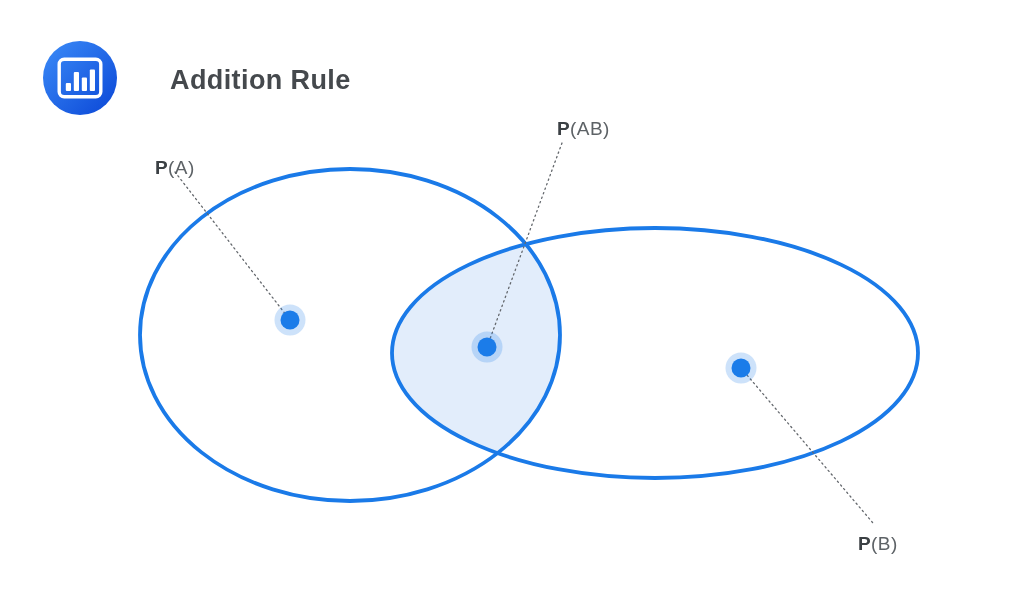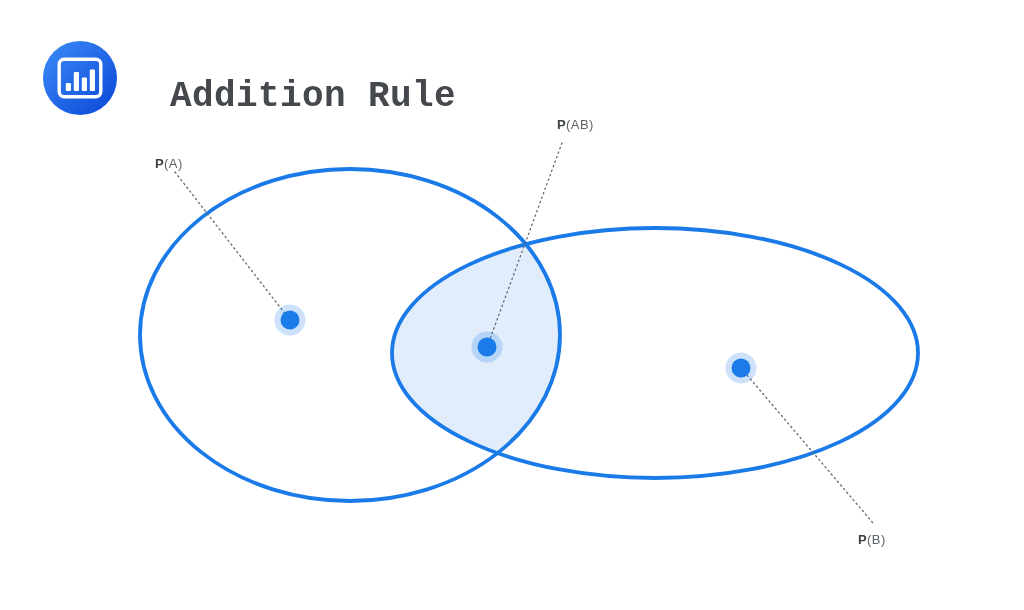--- a/index.html
+++ b/index.html
@@ -25,28 +25,28 @@
     font-family:"Liberation Sans","DejaVu Sans",sans-serif;
   }
   .stage{position:absolute;inset:0;}
   .logo{
     position:absolute;left:43px;top:41px;width:74px;height:74px;
     border-radius:50%;
     background:linear-gradient(135deg,var(--logo-grad-start) 0%,var(--logo-grad-end) 100%);
     display:flex;align-items:center;justify-content:center;
   }
   .page-title{
-    position:absolute;left:170px;top:79px;
-    font-size:36px;font-weight:700;color:var(--title-color);
-    letter-spacing:0.4px;line-height:1;font-family:Liberation Mono, monospace;
+    position:absolute;left:170px;top:67px;
+    font-size:27px;font-weight:700;color:var(--title-color);
+    letter-spacing:0.4px;line-height:1;
   }
   .venn{position:absolute;left:0;top:0;}
   .set-label{
     position:absolute;
-    font-size:13px;line-height:1.15;letter-spacing:0.4px;
+    font-size:19px;line-height:1.15;letter-spacing:0.4px;
     white-space:nowrap;
   }
   .set-label .lb{font-weight:700;color:var(--label-bold);}
   .set-label .lm{font-weight:400;color:var(--label-muted);}
 </style>
 </head>
 <body>
 
 <div class="stage">
 

